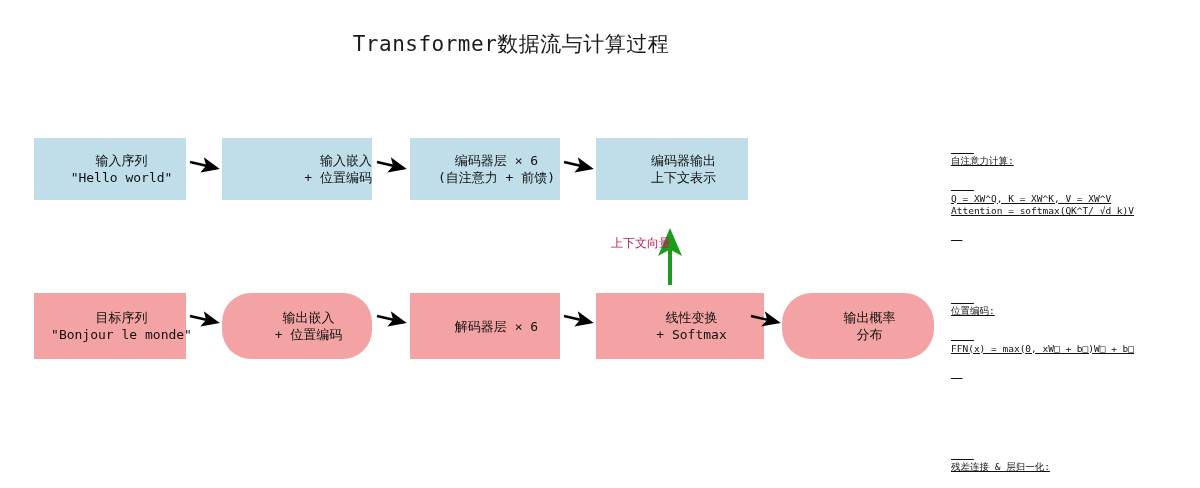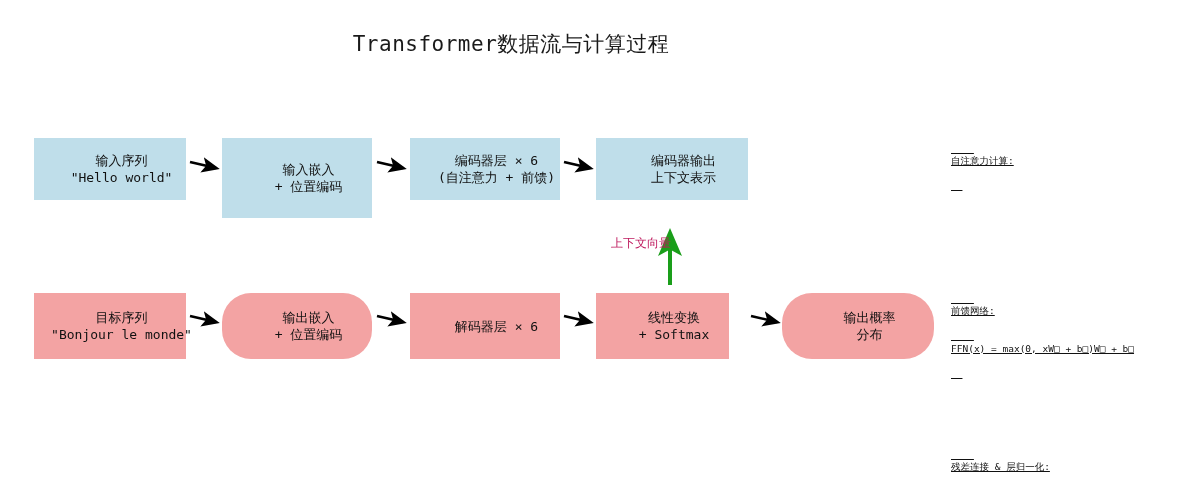--- a/index.html
+++ b/index.html
@@ -93,21 +93,21 @@
 
 <div id="canvas">
 
   <div class="title">Transformer数据流与计算过程</div>
 
   <div class="node enc" style="left:34px; top:138px; width:152px; height:62px;">
     <span class="l1">输入序列</span>
     <span class="l2">"Hello world"</span>
   </div>
 
-  <div class="node enc" style="left:222px; top:138px; width:150px; height:80px;">
+  <div class="node enc" style="left:222px; top:138px; width:150px; height:62px;align-items:flex-end;">
     <span class="l1">输入嵌入</span>
     <span class="l2">+ 位置编码</span>
   </div>
 
   <div class="node enc" style="left:410px; top:138px; width:150px; height:62px;">
     <span class="l1">编码器层 × 6</span>
     <span class="l2">(自注意力 + 前馈)</span>
   </div>
 
   <div class="node dec" style="left:34px; top:293px; width:152px; height:66px;">
@@ -122,21 +122,21 @@
 
   <div class="node dec" style="left:222px; top:293px; width:150px; height:66px;border-radius:29px;">
     <span class="l1">输出嵌入</span>
     <span class="l2">+ 位置编码</span>
   </div>
 
   <div class="node dec" style="left:410px; top:293px; width:150px; height:66px;">
     <span class="l1">解码器层 × 6</span>
   </div>
 
-  <div class="node dec" style="left:596px; top:293px; width:133px; height:66px;">
+  <div class="node dec" style="left:596px; top:293px; width:168px; height:66px;">
     <span class="l1">线性变换</span>
     <span class="l2">+ Softmax</span>
   </div>
 
   <div class="node dec" style="left:782px; top:293px; width:152px; height:66px;border-radius:30px;">
     <span class="l1">输出概率</span>
     <span class="l2">分布</span>
   </div>
 
   <svg class="arrow-svg" viewBox="0 0 1200 488">
@@ -174,24 +174,26 @@
 
     <g>
       <line x1="670" y1="285" x2="670" y2="234" stroke="#1a9e1a" stroke-width="4" marker-end="url(#ahg)"></line>
     </g>
   </svg>
 
   <div class="ctx-label" style="left:611px; top:235px;">上下文向量</div>
 
   <div class="ann" style="left:951px; top:130px;">
     <span class="hdr">自注意力计算:</span>
+    <span class="body">Q = XW^Q, K = XW^K, V = XW^V
+Attention = softmax(QK^T/ √d_k)V</span>
   </div>
 
   <div class="ann" style="left:951px; top:280px;">
-    <span class="hdr">前馈网络:</span>
+    <span class="hdr">位置编码:</span>
     <span class="body">FFN(x) = max(0, xW□ + b□)W□ + b□</span>
   </div>
 
   <div class="ann" style="left:951px; top:436px;">
     <span class="hdr">残差连接 &amp; 层归一化:</span>
     
   </div>
 
 </div>
 

